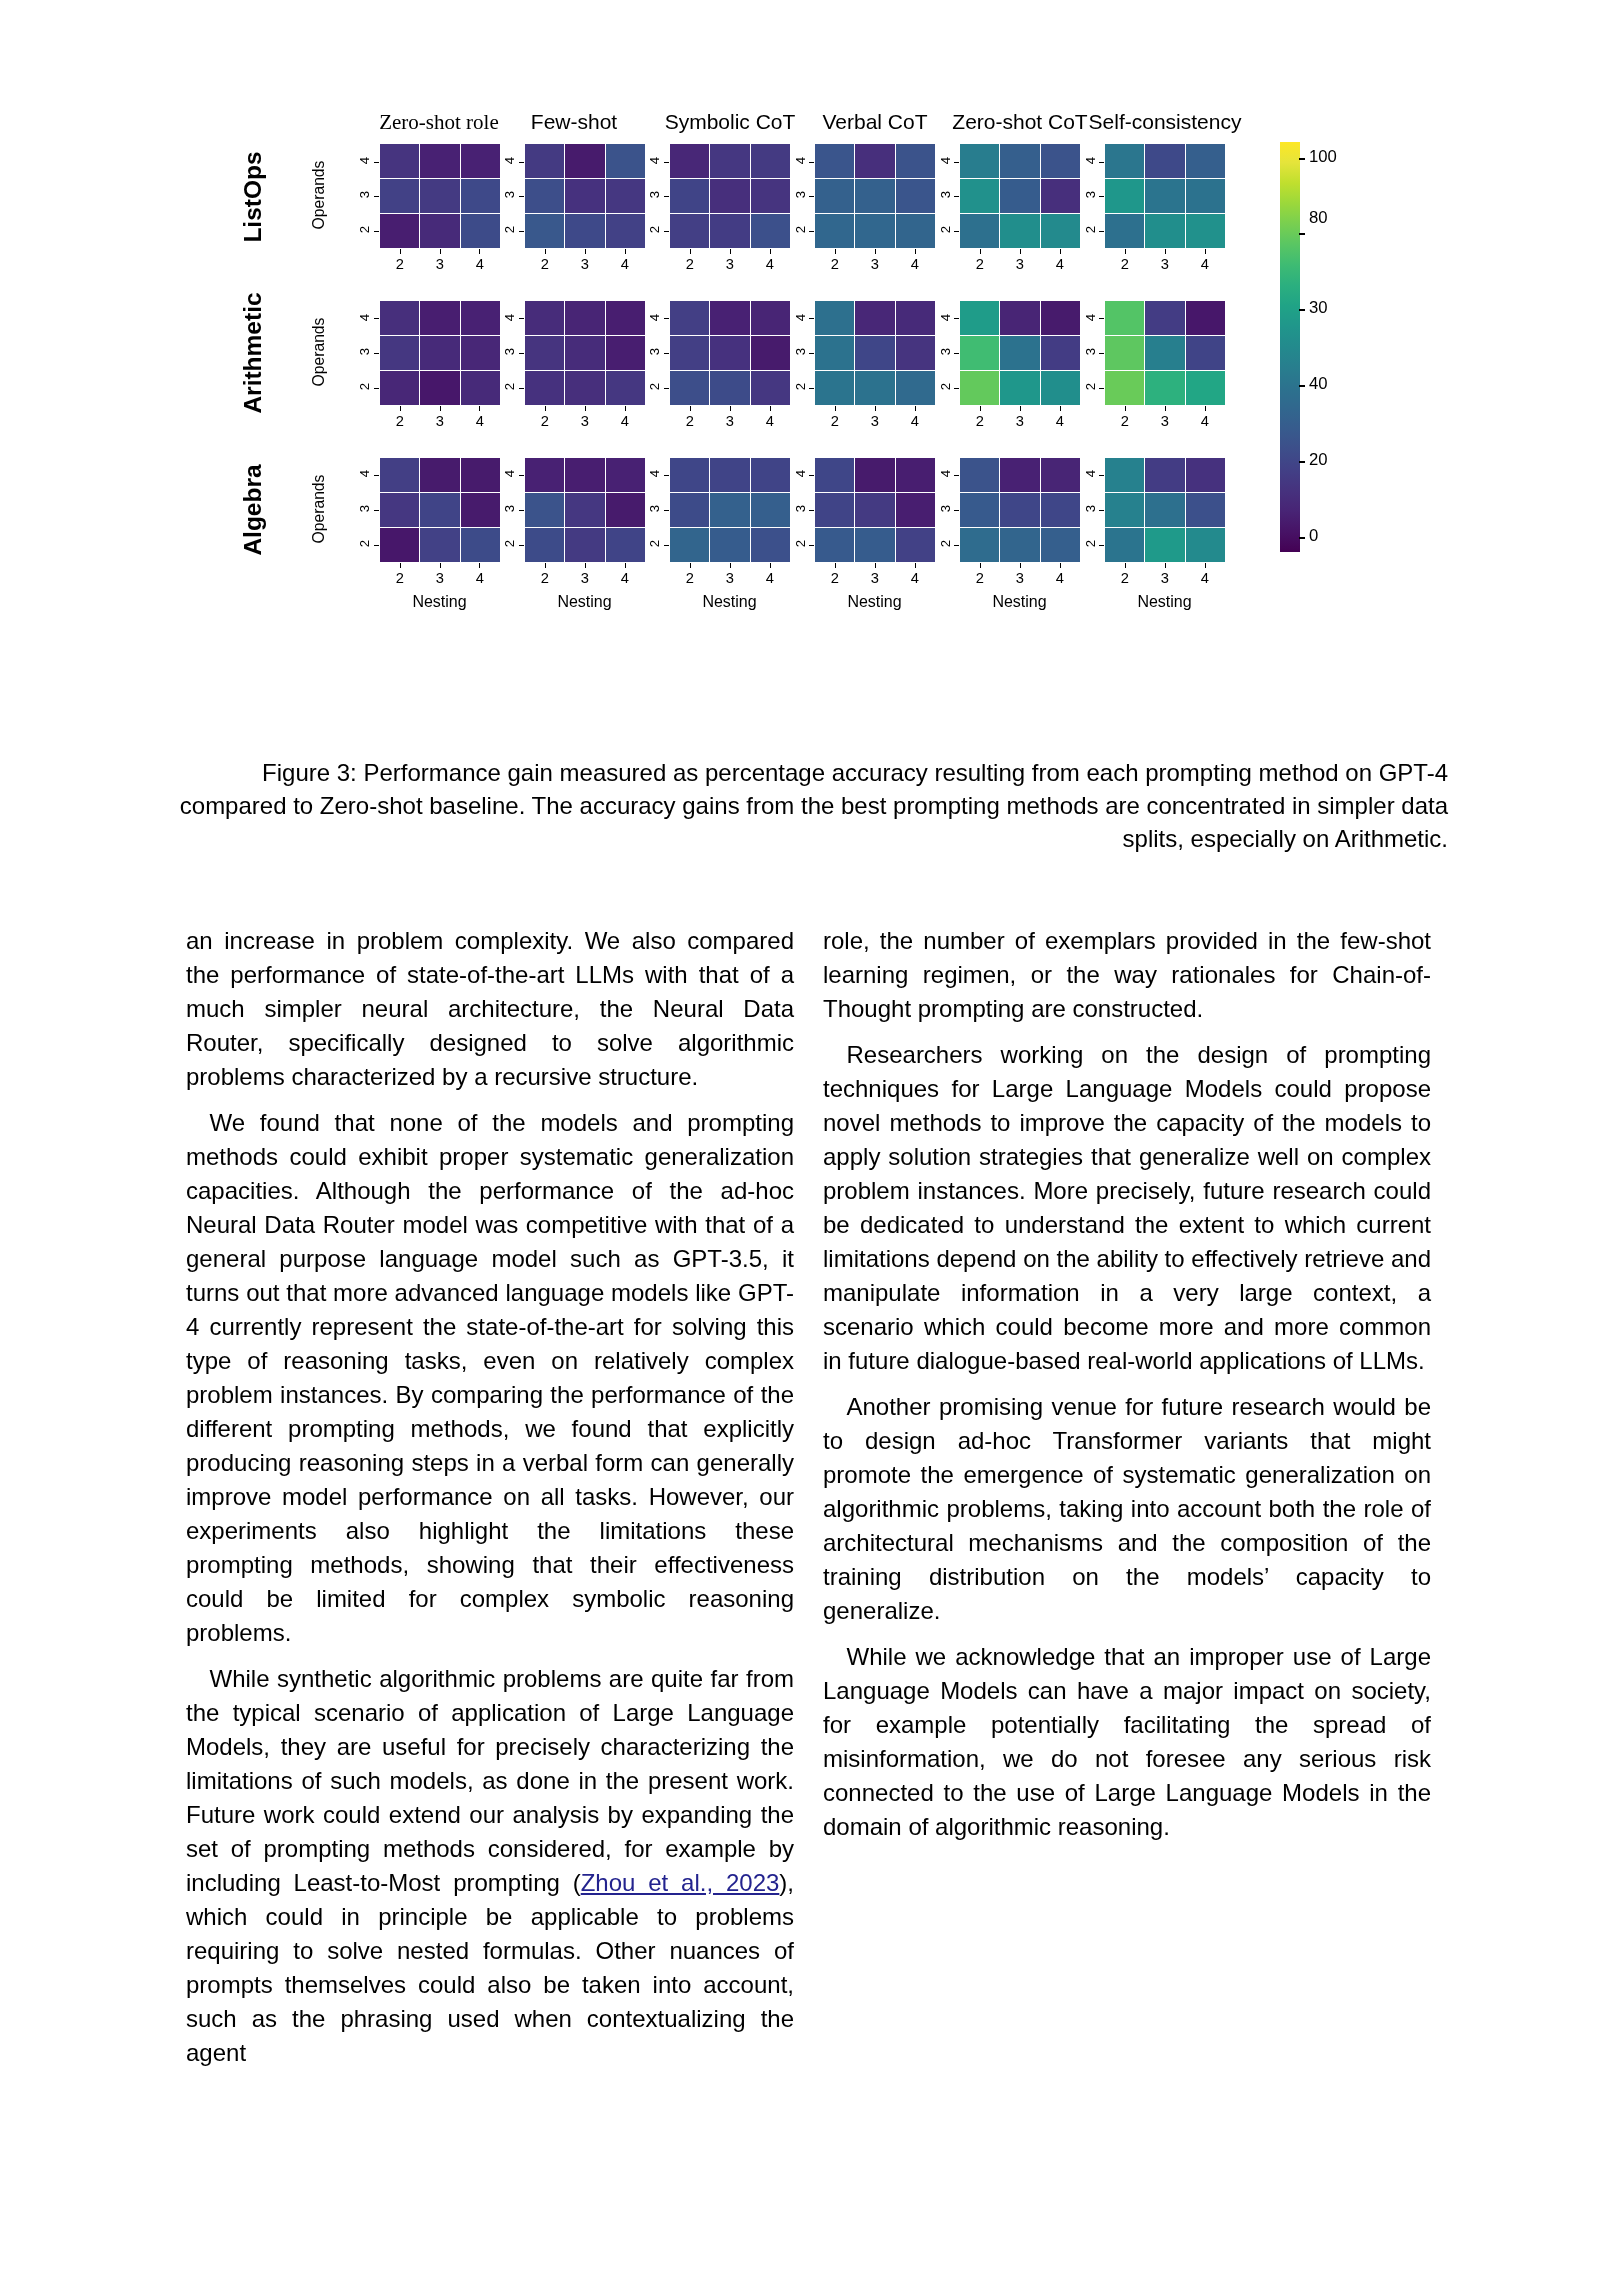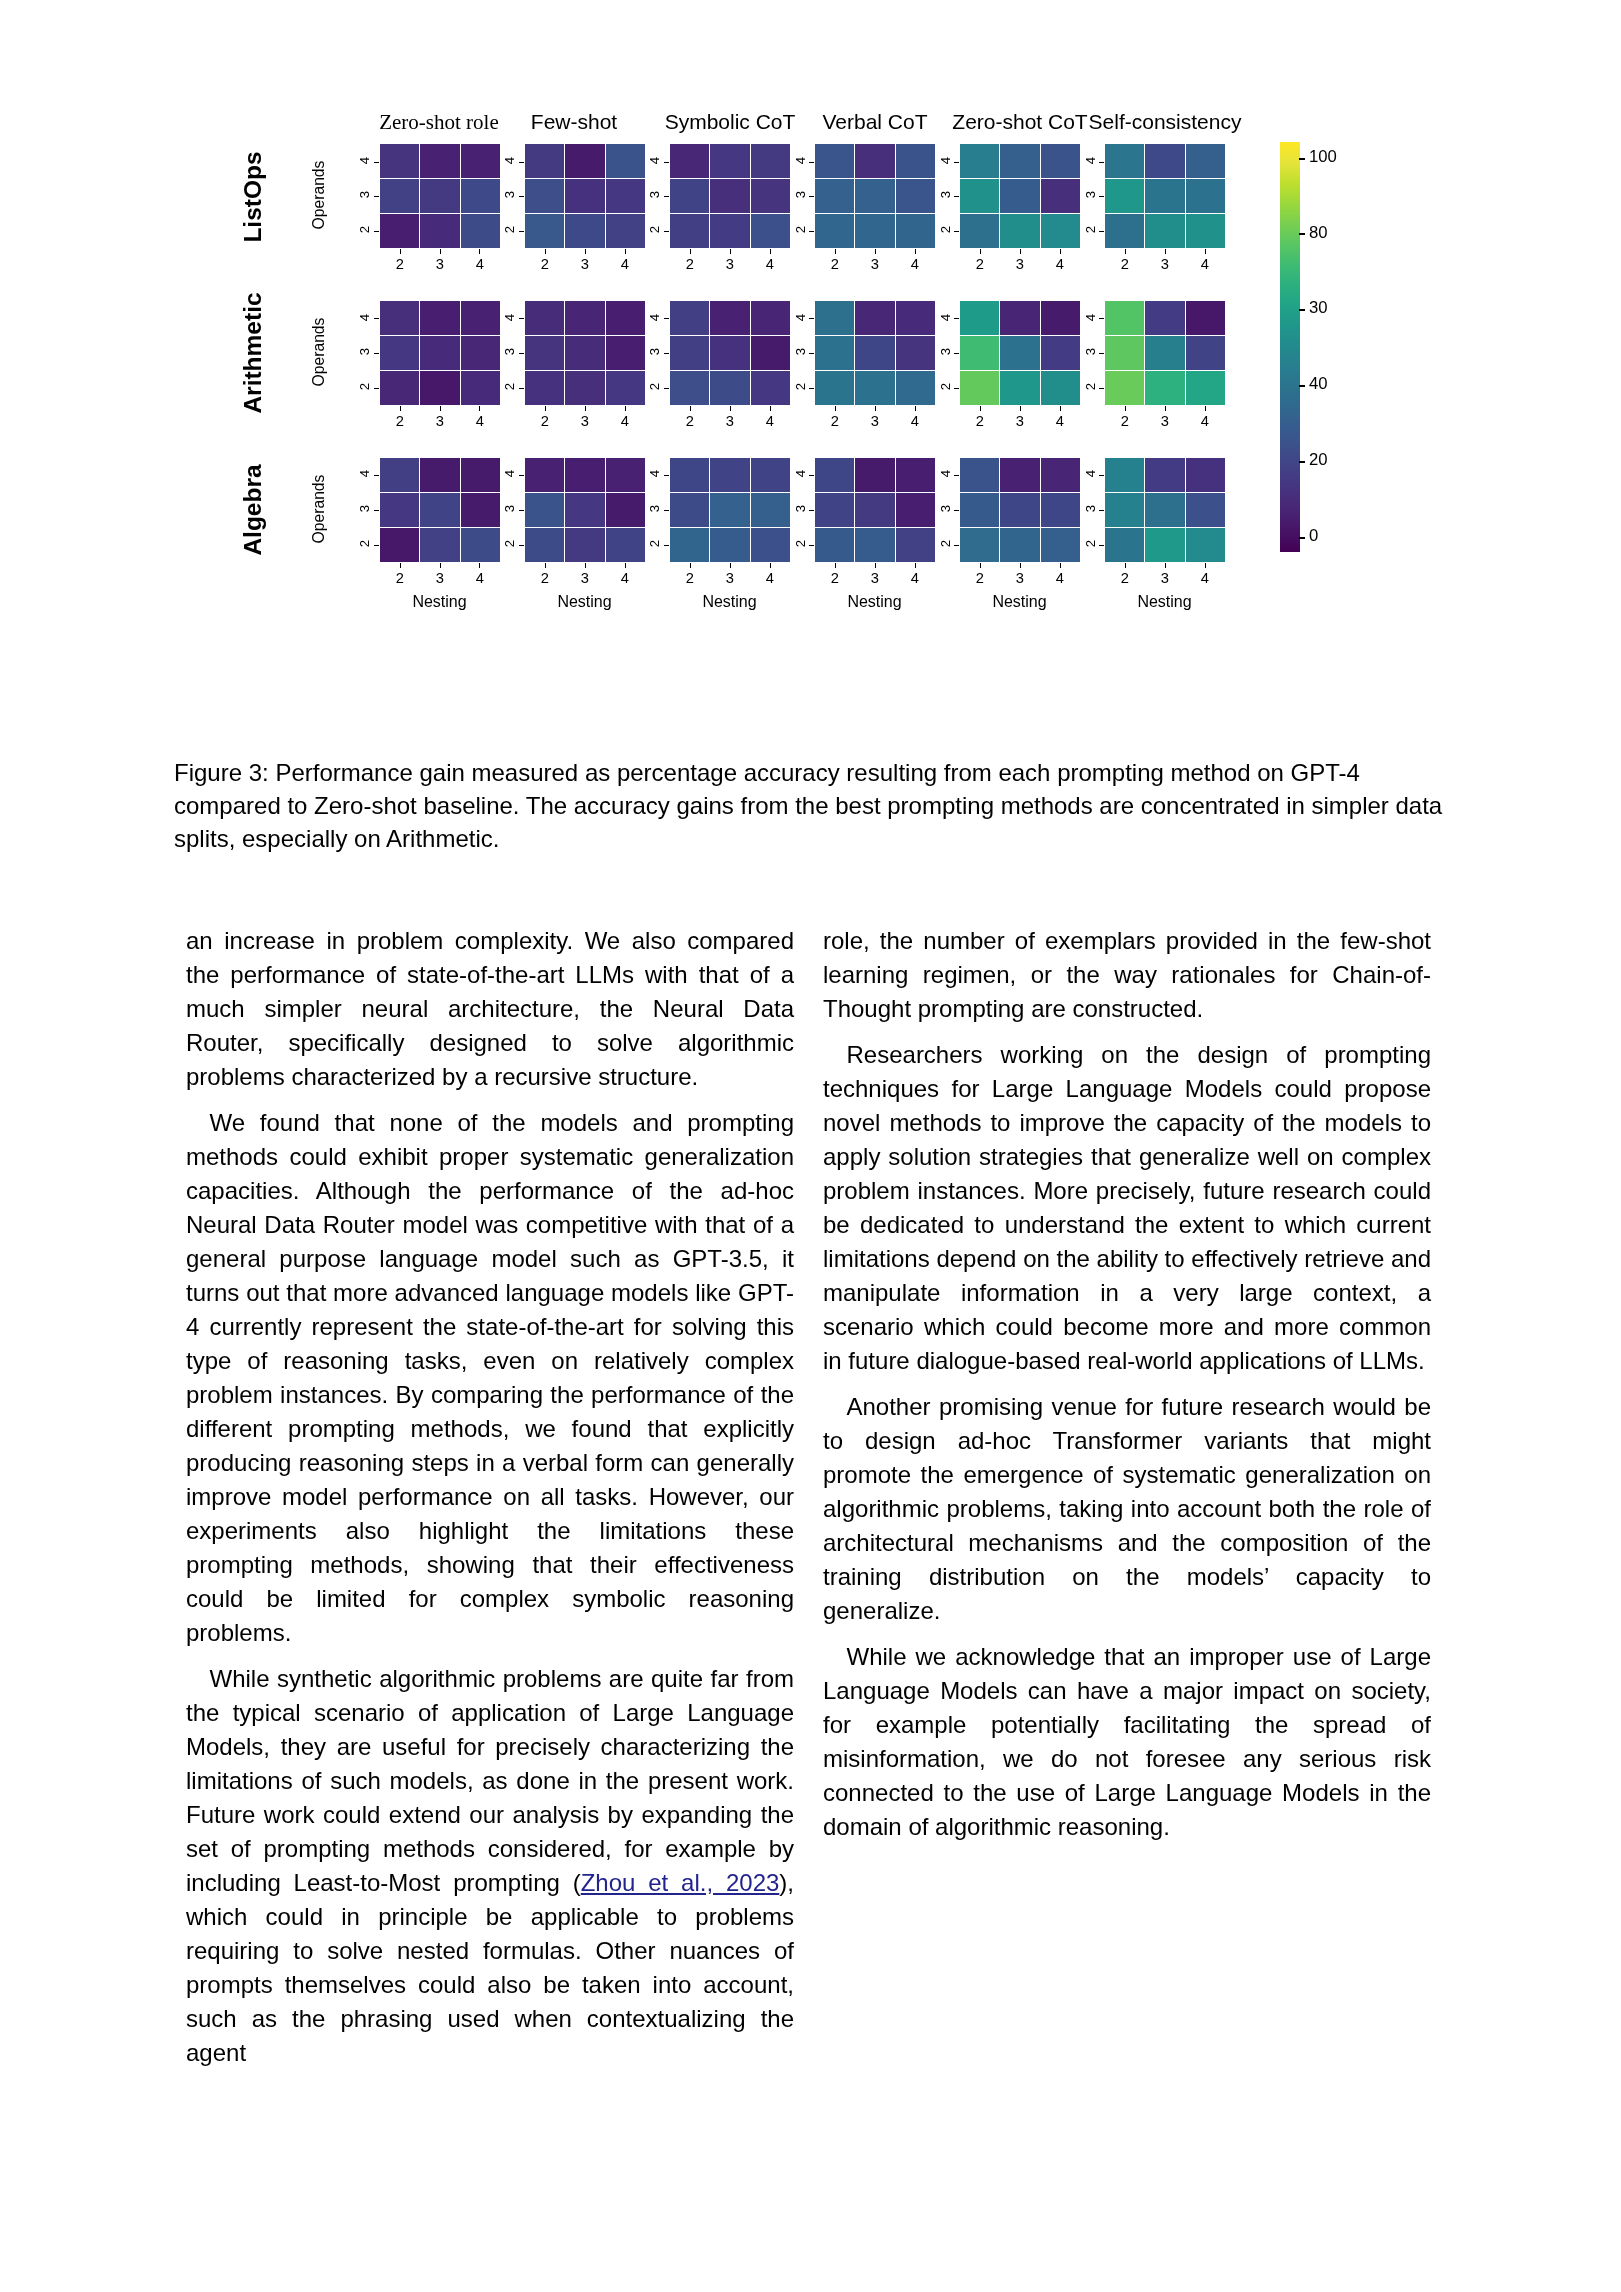--- a/index.html
+++ b/index.html
@@ -103,21 +103,21 @@
     position:absolute; width:5.9px; height:1.5px; background:#000;
   }
 
   
   #caption {
     position:absolute;
     left:174px; top:756px;
     width:1274px;
     font-size:24px;
     line-height:33px;
-    text-align:left;
+    text-align:right;
     color:#000;
   }
 
   
   .text-col {
     position:absolute;
     width:608px;
     font-size:24px;
     line-height:34px;
     text-align:justify;
@@ -582,21 +582,21 @@
       </div>
       <div class="cb-tick-dash" style="left: 1125px; top: 427px;"></div>
       <div class="cb-tick-label" style="left: 1135px; top: 416px;">0</div>
       <div class="cb-tick-dash" style="left: 1125px; top: 351px;"></div>
       <div class="cb-tick-label" style="left: 1135px; top: 340px;">20</div>
       <div class="cb-tick-dash" style="left: 1125px; top: 275px;"></div>
       <div class="cb-tick-label" style="left: 1135px; top: 264px;">40</div>
       <div class="cb-tick-dash" style="left: 1125px; top: 199px;"></div>
       <div class="cb-tick-label" style="left: 1135px; top: 188px;">30</div>
       <div class="cb-tick-dash" style="left: 1125px; top: 123px;"></div>
-      <div class="cb-tick-label" style="left: 1135px; top: 113px;">80</div>
+      <div class="cb-tick-label" style="left: 1135px; top: 98px;">80</div>
       <div class="cb-tick-dash" style="left: 1125px; top: 48px;"></div>
       <div class="cb-tick-label" style="left: 1135px; top: 37px;">100</div>
     </div>
 </div>
 
 <div id="caption">
   <span>Figure 3:</span>
   <span>Performance gain measured as percentage accuracy resulting from each prompting method on GPT-4 compared to Zero-shot baseline. The accuracy gains from the best prompting methods are concentrated in simpler data splits, especially on Arithmetic.</span>
 </div>
 

